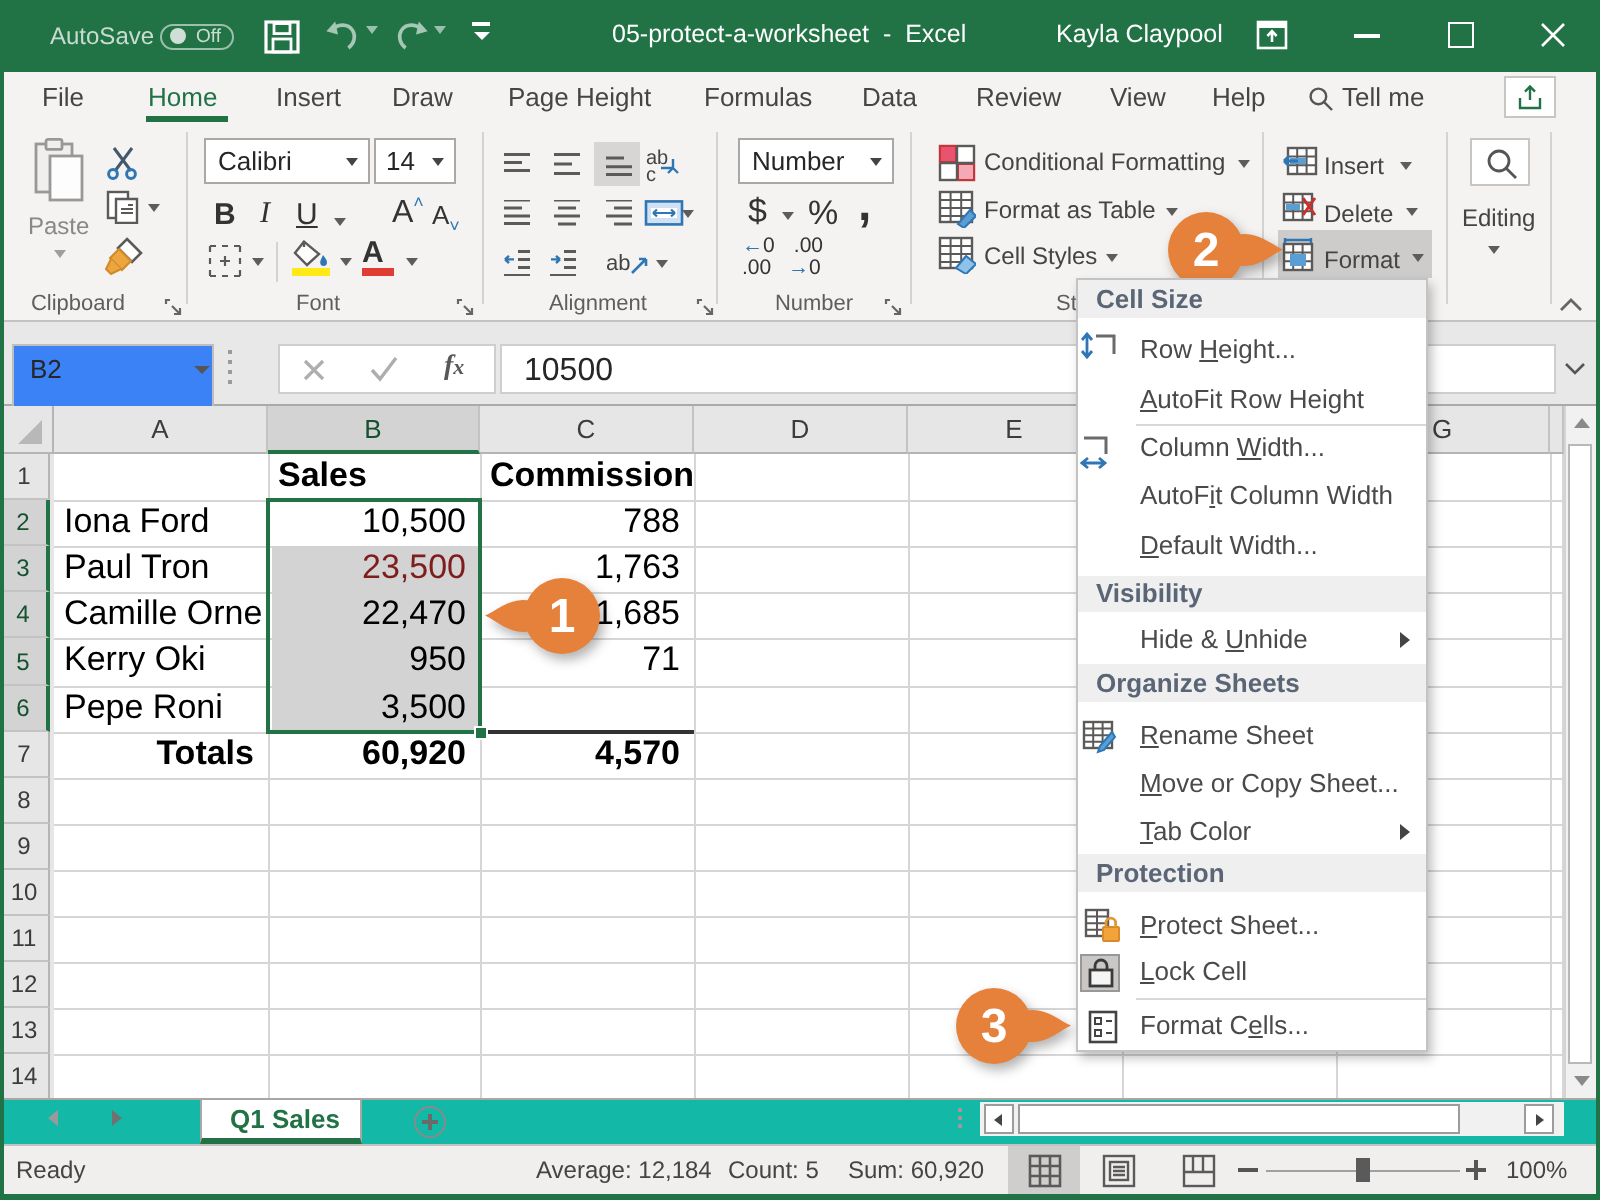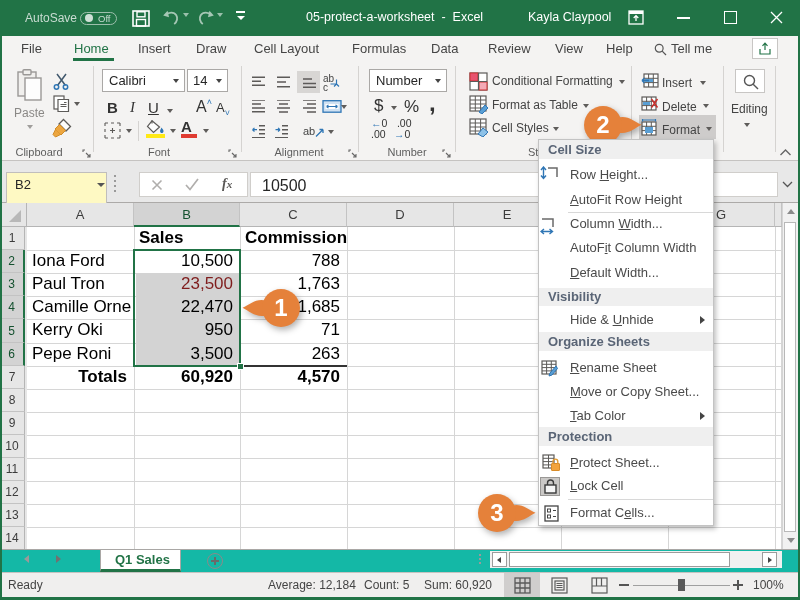--- a/index.html
+++ b/index.html
@@ -59,21 +59,21 @@
   <svg class="abs" style="left:770px;top:11px;" width="13" height="13" viewBox="0 0 13 13">
     <path d="M1 1 L12 12 M12 1 L1 12" stroke="#fff" stroke-width="1.3"></path>
   </svg>
 </div>
 <div class="abs" id="tabrow">
   <div class="tab" style="left:21px;top:1px;">File</div>
   <div class="tab" style="left:74px;top:1px;color:#217346;">Home</div>
   <div class="abs" style="left:73px;top:22px;width:41px;height:3px;background:#217346;"></div>
   <div class="tab" style="left:138px;top:1px;">Insert</div>
   <div class="tab" style="left:196px;top:1px;">Draw</div>
-  <div class="tab" style="left:254px;top:1px;">Cell Layout</div>
+  <div class="tab" style="left:254px;top:1px;">Page Height</div>
   <div class="tab" style="left:352px;top:1px;">Formulas</div>
   <div class="tab" style="left:431px;top:1px;">Data</div>
   <div class="tab" style="left:488px;top:1px;">Review</div>
   <div class="tab" style="left:555px;top:1px;">View</div>
   <div class="tab" style="left:606px;top:1px;">Help</div>
   <svg class="abs" style="left:654px;top:7px;" width="13" height="13" viewBox="0 0 13 13">
     <circle cx="5.2" cy="5.2" r="3.9" fill="none" stroke="#555" stroke-width="1.2"></circle>
     <path d="M8.2 8.2 L12 12" stroke="#555" stroke-width="1.2"></path>
   </svg>
   <div class="tab" style="left:671px;top:1px;">Tell me</div>
@@ -266,21 +266,21 @@
     </svg>
   </div>
   <div class="rbtn" style="left:731px;top:39px;">Editing</div>
   <div class="abs" style="left:744px;top:60px;width:0;height:0;border-left:3.5px solid transparent;border-right:3.5px solid transparent;border-top:4px solid #5e5c5a;"></div>
   <div class="gdiv" style="left:775px;"></div>
   <svg class="abs" style="left:779px;top:85px;" width="13" height="8" viewBox="0 0 13 8">
     <path d="M1.5 7 L6.5 2 L11.5 7" fill="none" stroke="#666" stroke-width="1.4"></path>
   </svg>
 </div>
 <div class="abs" id="fbar">
-  <div class="abs" style="left:6px;top:11px;width:101px;height:36px;background:#fef9c3;border:1px solid #c0bebc;box-sizing:border-box;">
+  <div class="abs" style="left:6px;top:11px;width:101px;height:36px;background:#3b82f6;border:1px solid #c0bebc;box-sizing:border-box;">
     <div class="abs" style="left:8px;top:4px;font-size:13px;color:#262626;">B2</div>
     <div class="abs" style="left:90px;top:10px;width:0;height:0;border-left:4px solid transparent;border-right:4px solid transparent;border-top:4.5px solid #555;"></div>
   </div>
   <div class="abs" style="left:114px;top:14px;width:2px;height:2px;background:#9a9a9a;box-shadow:0 5px 0 #9a9a9a,0 10px 0 #9a9a9a,0 15px 0 #9a9a9a;"></div>
   <div class="abs" style="left:139px;top:11px;width:109px;height:25px;background:#fff;border:1px solid #d0cecb;box-sizing:border-box;">
     <svg class="abs" style="left:11px;top:6px;" width="12" height="12" viewBox="0 0 12 12">
       <path d="M1.5 1.5 L10.5 10.5 M10.5 1.5 L1.5 10.5" stroke="#b0aeac" stroke-width="1.6"></path>
     </svg>
     <svg class="abs" style="left:45px;top:5px;" width="14" height="13" viewBox="0 0 14 13">
       <path d="M1 7 L5 11.5 L13 1" fill="none" stroke="#b0aeac" stroke-width="1.7"></path>
@@ -356,21 +356,20 @@
   <div class="cell" style="left:134px;top:70px;width:106px;height:23px;line-height:21px;text-align:right;padding-right:7px;box-sizing:border-box;color:#7f1d1d;">23,500</div>
   <div class="cell" style="left:240px;top:70px;width:107px;height:23px;line-height:21px;text-align:right;padding-right:7px;box-sizing:border-box;color:#000;">1,763</div>
   <div class="cell" style="left:27px;top:93px;width:107px;height:23px;line-height:21px;padding-left:5px;box-sizing:border-box;color:#000;">Camille Orne</div>
   <div class="cell" style="left:134px;top:93px;width:106px;height:23px;line-height:21px;text-align:right;padding-right:7px;box-sizing:border-box;color:#000;">22,470</div>
   <div class="cell" style="left:240px;top:93px;width:107px;height:23px;line-height:21px;text-align:right;padding-right:7px;box-sizing:border-box;color:#000;">1,685</div>
   <div class="cell" style="left:27px;top:116px;width:107px;height:24px;line-height:22px;padding-left:5px;box-sizing:border-box;color:#000;">Kerry Oki</div>
   <div class="cell" style="left:134px;top:116px;width:106px;height:24px;line-height:22px;text-align:right;padding-right:7px;box-sizing:border-box;color:#000;">950</div>
   <div class="cell" style="left:240px;top:116px;width:107px;height:24px;line-height:22px;text-align:right;padding-right:7px;box-sizing:border-box;color:#000;">71</div>
   <div class="cell" style="left:27px;top:140px;width:107px;height:23px;line-height:21px;padding-left:5px;box-sizing:border-box;color:#000;">Pepe Roni</div>
   <div class="cell" style="left:134px;top:140px;width:106px;height:23px;line-height:21px;text-align:right;padding-right:7px;box-sizing:border-box;color:#000;">3,500</div>
-  <div class="cell" style="left:240px;top:140px;width:107px;height:23px;line-height:21px;text-align:right;padding-right:7px;box-sizing:border-box;color:#000;">263</div>
   <div class="cell" style="left:27px;top:163px;width:107px;height:23px;line-height:21px;font-weight:bold;text-align:right;padding-right:7px;box-sizing:border-box;color:#000;">Totals</div>
   <div class="cell" style="left:134px;top:163px;width:106px;height:23px;line-height:21px;font-weight:bold;text-align:right;padding-right:7px;box-sizing:border-box;color:#000;">60,920</div>
   <div class="cell" style="left:240px;top:163px;width:107px;height:23px;line-height:21px;font-weight:bold;text-align:right;padding-right:7px;box-sizing:border-box;color:#000;">4,570</div>
   <div class="abs" style="left:134px;top:162px;width:213px;height:1.5px;background:#333;"></div>
   <div class="abs" style="left:133px;top:46px;width:108px;height:118px;border:2px solid #217346;box-sizing:border-box;background:transparent;"></div>
   <div class="abs" style="left:237px;top:160px;width:7px;height:7px;background:#217346;border:1px solid #fff;box-sizing:border-box;"></div>
   <div class="abs" style="left:782px;top:0px;width:16px;height:346px;background:#f1f1f1;border-left:1px solid #d4d4d4;box-sizing:border-box;"></div>
   <div class="abs" style="left:783px;top:1px;width:14px;height:16px;background:#f1f1f1;">
       <div class="abs" style="left:3.5px;top:5px;width:0;height:0;border-left:4px solid transparent;border-right:4px solid transparent;border-bottom:5px solid #8a8a8a;"></div>
     </div>

